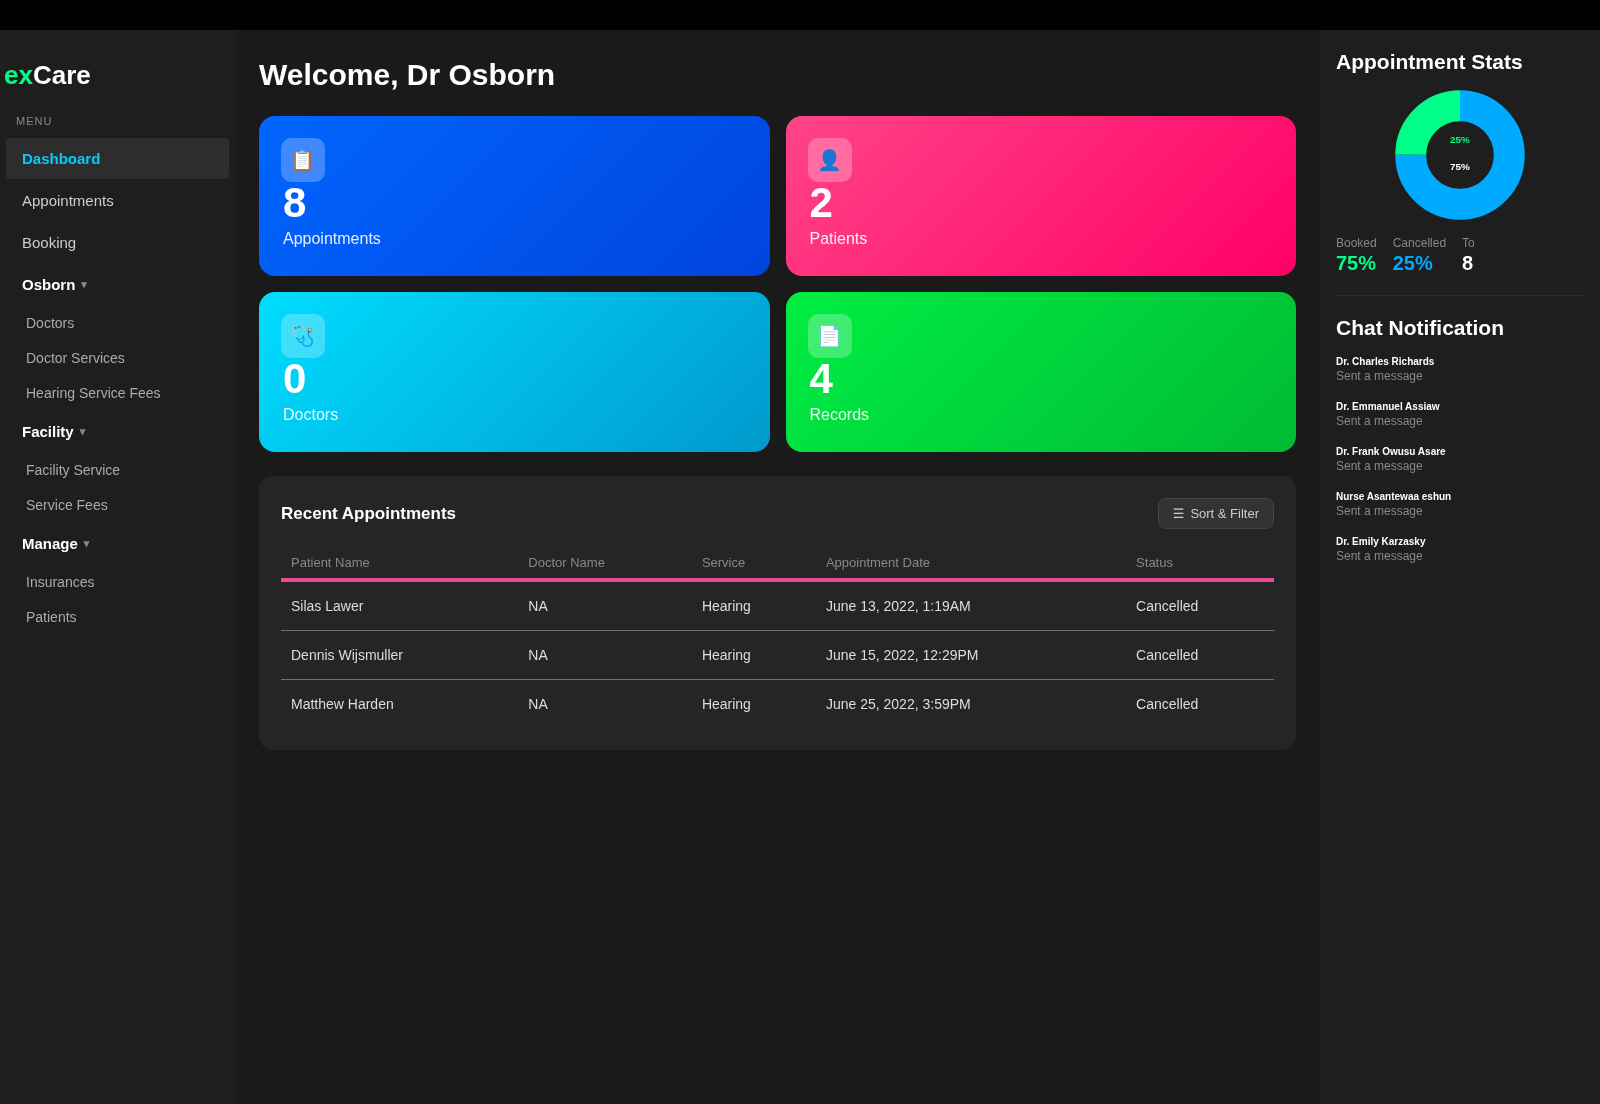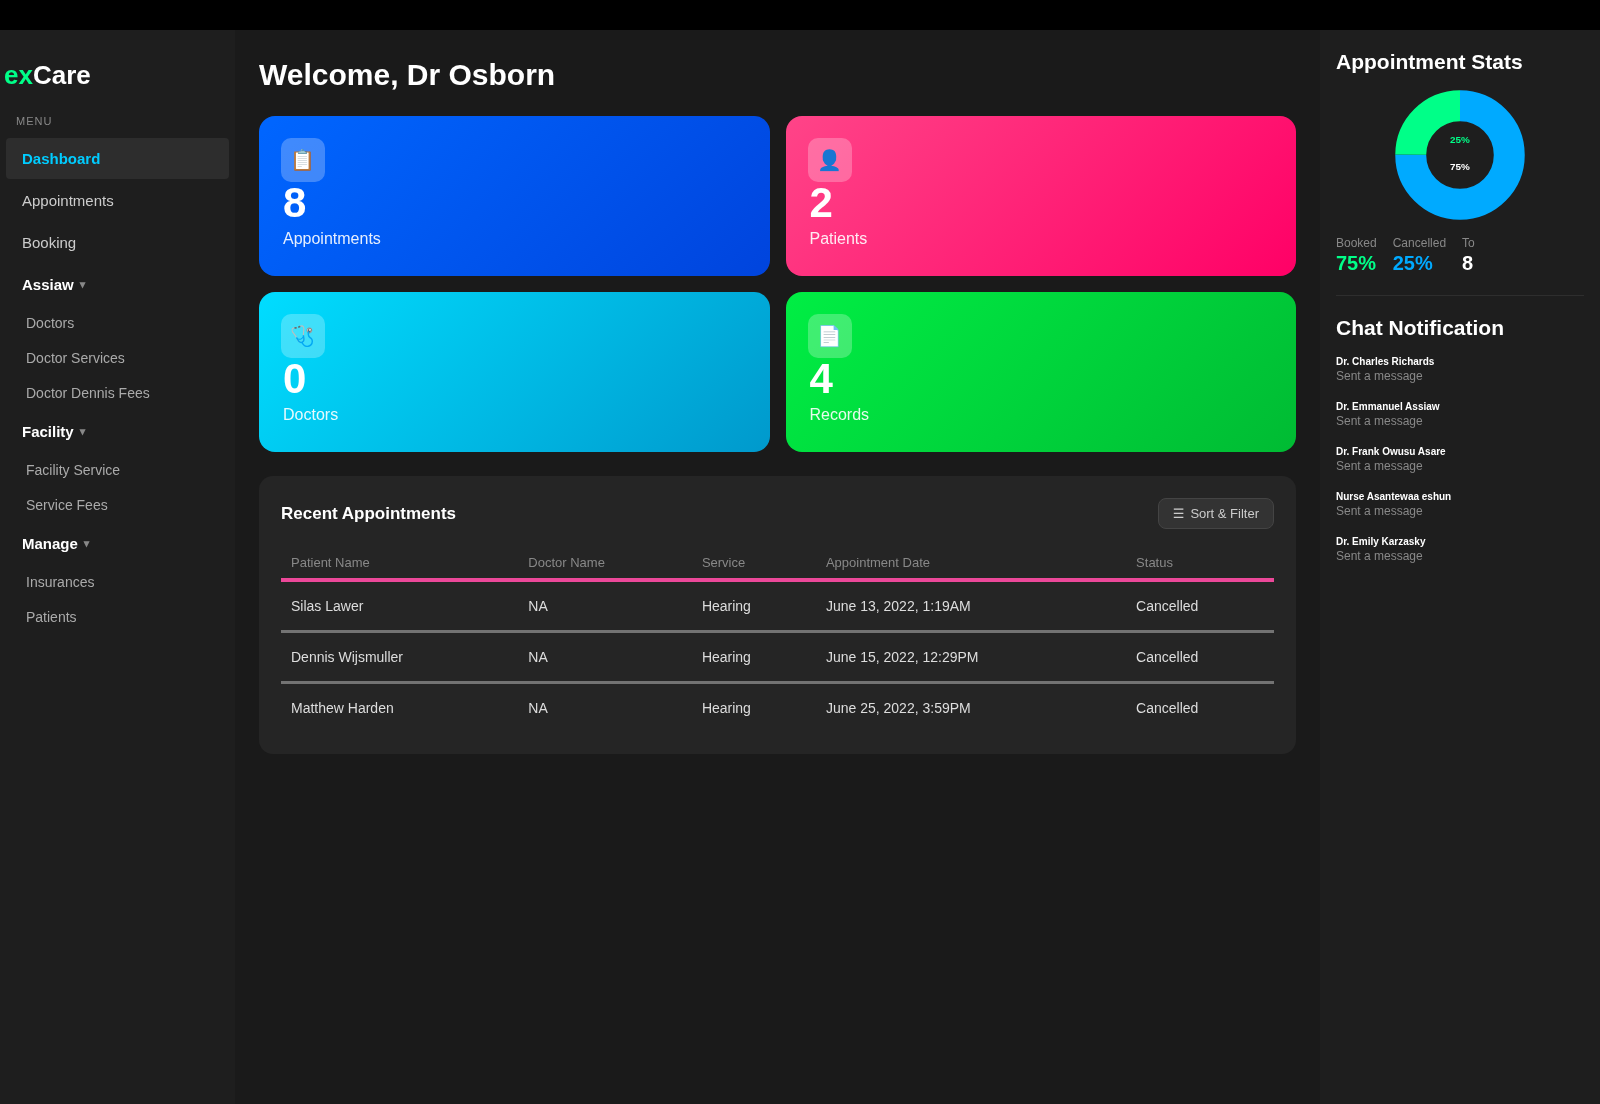--- a/index.html
+++ b/index.html
@@ -189,21 +189,21 @@
       color: #888;
       font-weight: 500;
       padding: 8px 10px;
       border-bottom: 4px solid #ec4899;
     }
 
     .appointments-table td {
       padding: 16px 10px;
       font-size: 14px;
       color: #ddd;
-      border-bottom: 3px solid #737373;
+      border-bottom: 1px solid #737373;
     }
 
     .appointments-table tr:last-child td { border-bottom: none; }
 
     
     .right-panel {
       width: 280px;
       background: #1e1e1e;
       padding: 20px 16px;
       flex-shrink: 0;
@@ -289,26 +289,26 @@
     <div class="logo">
       <span class="ex">ex</span><span class="care">Care</span>
     </div>
     <div class="menu-label">MENU</div>
 
     <div class="sidebar-item active">Dashboard</div>
     <div class="sidebar-item">Appointments</div>
     <div class="sidebar-item">Booking</div>
 
     <div class="sidebar-item section-header">
-      <span>Assiaw</span>
+      <span>Osborn</span>
       <span class="chevron">▾</span>
     </div>
     <div class="sidebar-item sub-item">Doctors</div>
     <div class="sidebar-item sub-item">Doctor Services</div>
-    <div class="sidebar-item sub-item">Doctor Dennis Fees</div>
+    <div class="sidebar-item sub-item">Hearing Service Fees</div>
 
     <div class="sidebar-item section-header">
       <span>Facility</span>
       <span class="chevron">▾</span>
     </div>
     <div class="sidebar-item sub-item">Facility Service</div>
     <div class="sidebar-item sub-item">Service Fees</div>
 
     <div class="sidebar-item section-header">
       <span>Manage</span>

